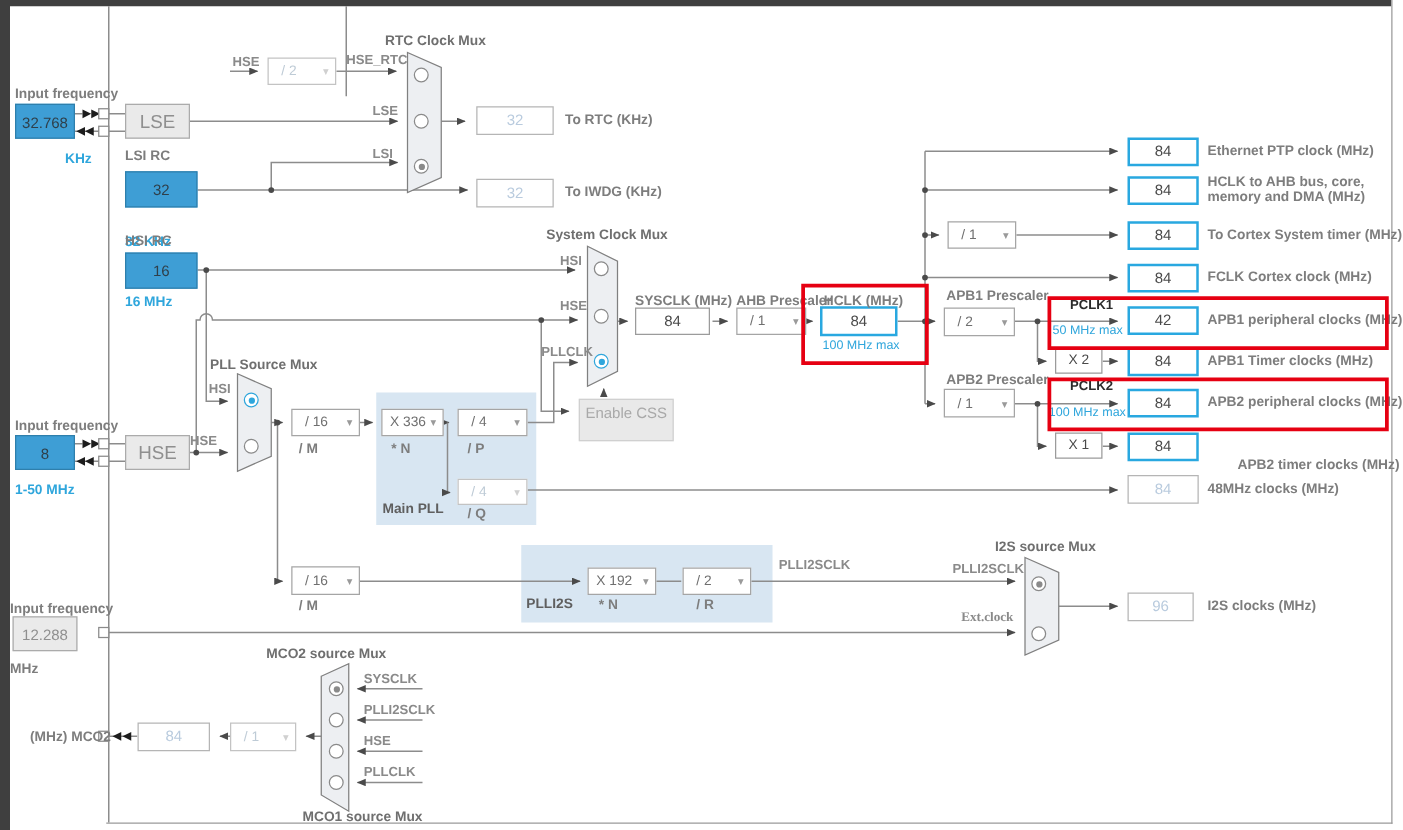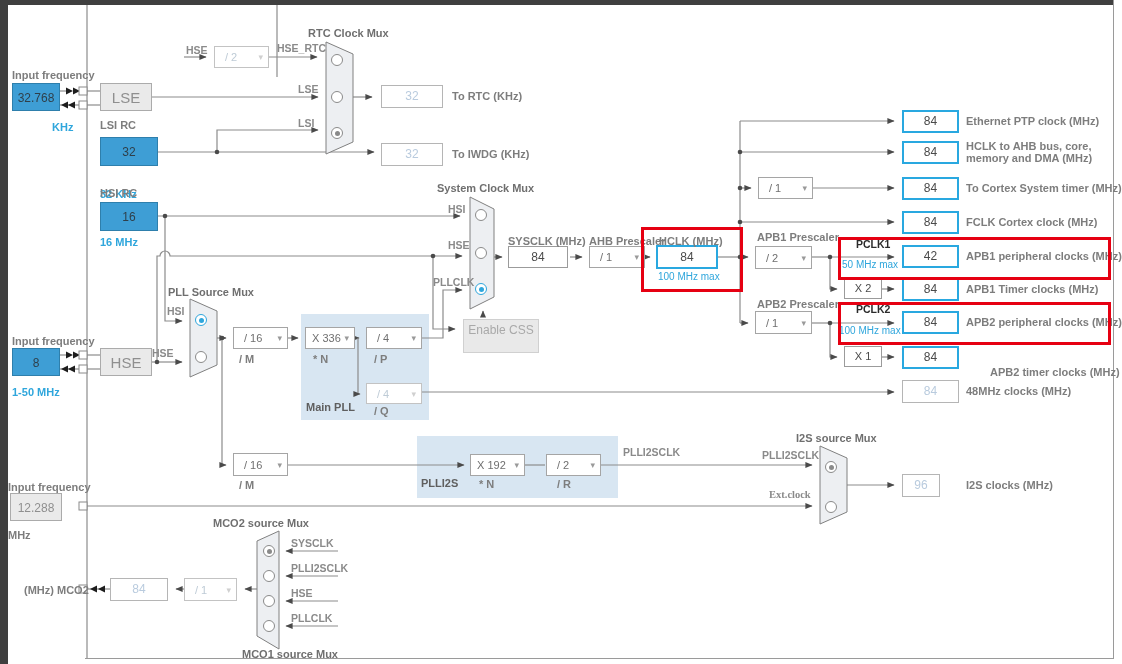--- a/index.html
+++ b/index.html
@@ -329,21 +329,21 @@
     </div>
   <div class="lbl" style="left:557px;top:478px;">/ R</div>
   <div class="title" style="left:421px;top:477px;color:#5f5f5f;">PLLI2S</div>
   <div class="wlbl" style="left:623px;top:446px;">PLLI2SCLK</div>
 
   <div class="title" style="left:796px;top:432px;">I2S source Mux</div>
   <div class="wlbl" style="left:762px;top:449px;">PLLI2SCLK</div>
   <div class="wlbl" style="left:769px;top:489px;font-family:Liberation Serif, serif;">Ext.clock</div>
   <div class="radio selg" style="left:825px;top:461px;"></div>
   <div class="radio" style="left:825px;top:501px;"></div>
-  <div class="box dbox" style="left:902px;top:474px;width:38px;height:23px;line-height:21px;">96</div>
+  <div class="box dbox" style="left:902px;top:474px;width:53px;height:23px;line-height:21px;">96</div>
   <div class="lbl" style="left:966px;top:479px;">I2S clocks (MHz)</div>
 
   <div class="title" style="left:213px;top:517px;">MCO2 source Mux</div>
   <div class="wlbl" style="left:291px;top:537px;">SYSCLK</div>
   <div class="wlbl" style="left:291px;top:562px;">PLLI2SCLK</div>
   <div class="wlbl" style="left:291px;top:587px;">HSE</div>
   <div class="wlbl" style="left:291px;top:612px;">PLLCLK</div>
   <div class="radio selg" style="left:263px;top:545px;"></div>
   <div class="radio" style="left:263px;top:570px;"></div>
   <div class="radio" style="left:263px;top:595px;"></div>

